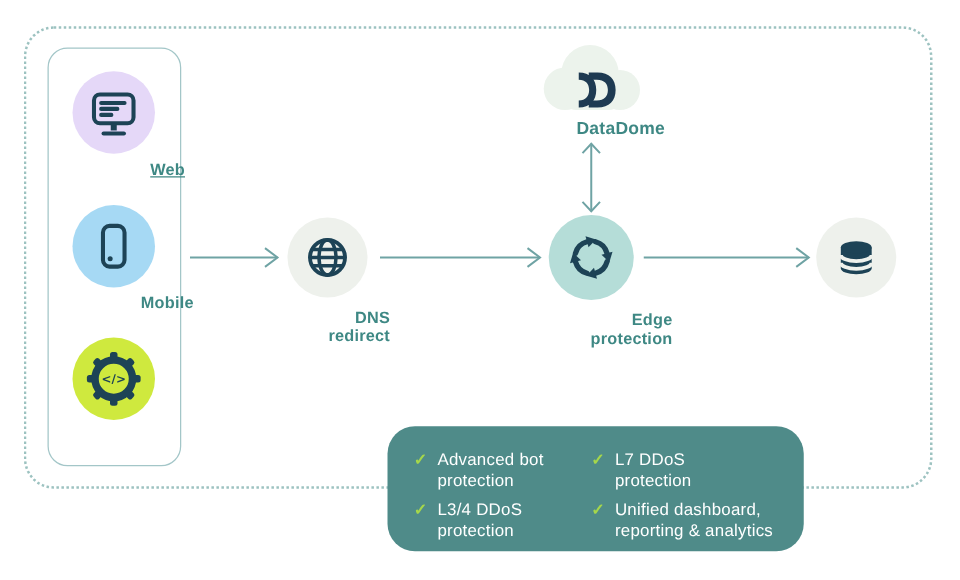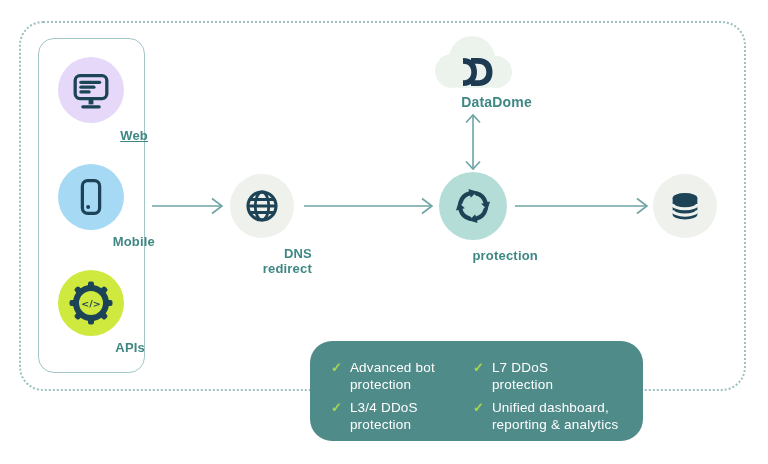--- a/index.html
+++ b/index.html
@@ -126,21 +126,20 @@
           <rect x="21" y="2.5" width="6" height="8" rx="2" transform="rotate(180 24 24)"></rect>
           <rect x="21" y="2.5" width="6" height="8" rx="2" transform="rotate(225 24 24)"></rect>
           <rect x="21" y="2.5" width="6" height="8" rx="2" transform="rotate(270 24 24)"></rect>
           <rect x="21" y="2.5" width="6" height="8" rx="2" transform="rotate(315 24 24)"></rect>
         </g>
         <circle cx="24" cy="24" r="15" fill="none" stroke="#1d4356" stroke-width="6"></circle>
         <text x="24" y="27.5" text-anchor="middle" font-size="9.5" font-weight="bold" font-family="DejaVu Sans, sans-serif" fill="#1d4356">&lt;/&gt;</text>
       </svg>
     </span>
   </div>
-  <div class="abs node-label" style="left:38px; top:340px; width:107px;">APIs</div>
 
   <span class="abs" style="left:151px; top:196px;">
     <svg width="78" height="20" viewBox="0 0 78 20" fill="none" stroke="#6fa3a4" stroke-width="1.6">
       <line x1="1" y1="10" x2="71" y2="10"></line>
       <polyline points="61,2.5 71,10 61,17.5"></polyline>
     </svg>
   </span>
 
   <div class="abs circle c64 bg-light" style="left:230px; top:174px;">
     <span>
@@ -196,20 +195,21 @@
           <path d="M25.4 9.4 A13 13 0 0 1 34.6 18.6" fill="none" stroke="#1d4356" stroke-width="4.2" stroke-linecap="round"></path>
           <polygon points="36.5,25.8 39.0,17.4 30.2,19.8" fill="#1d4356"></polygon>
         </g>
         <use href="#syncArrow" transform="rotate(90 22 22)"></use>
         <use href="#syncArrow" transform="rotate(180 22 22)"></use>
         <use href="#syncArrow" transform="rotate(270 22 22)"></use>
       </svg>
     </span>
   </div>
   <div class="abs node-label" style="left:408px; top:248px; width:130px;">
+    <span style="display:block">Edge</span>
     <span style="display:block">protection</span>
   </div>
 
   <span class="abs" style="left:509px; top:196px;">
     <svg width="140" height="20" viewBox="0 0 140 20" fill="none" stroke="#6fa3a4" stroke-width="1.6">
       <line x1="6" y1="10" x2="138" y2="10"></line>
       <polyline points="128,2.5 138,10 128,17.5"></polyline>
     </svg>
   </span>
 

